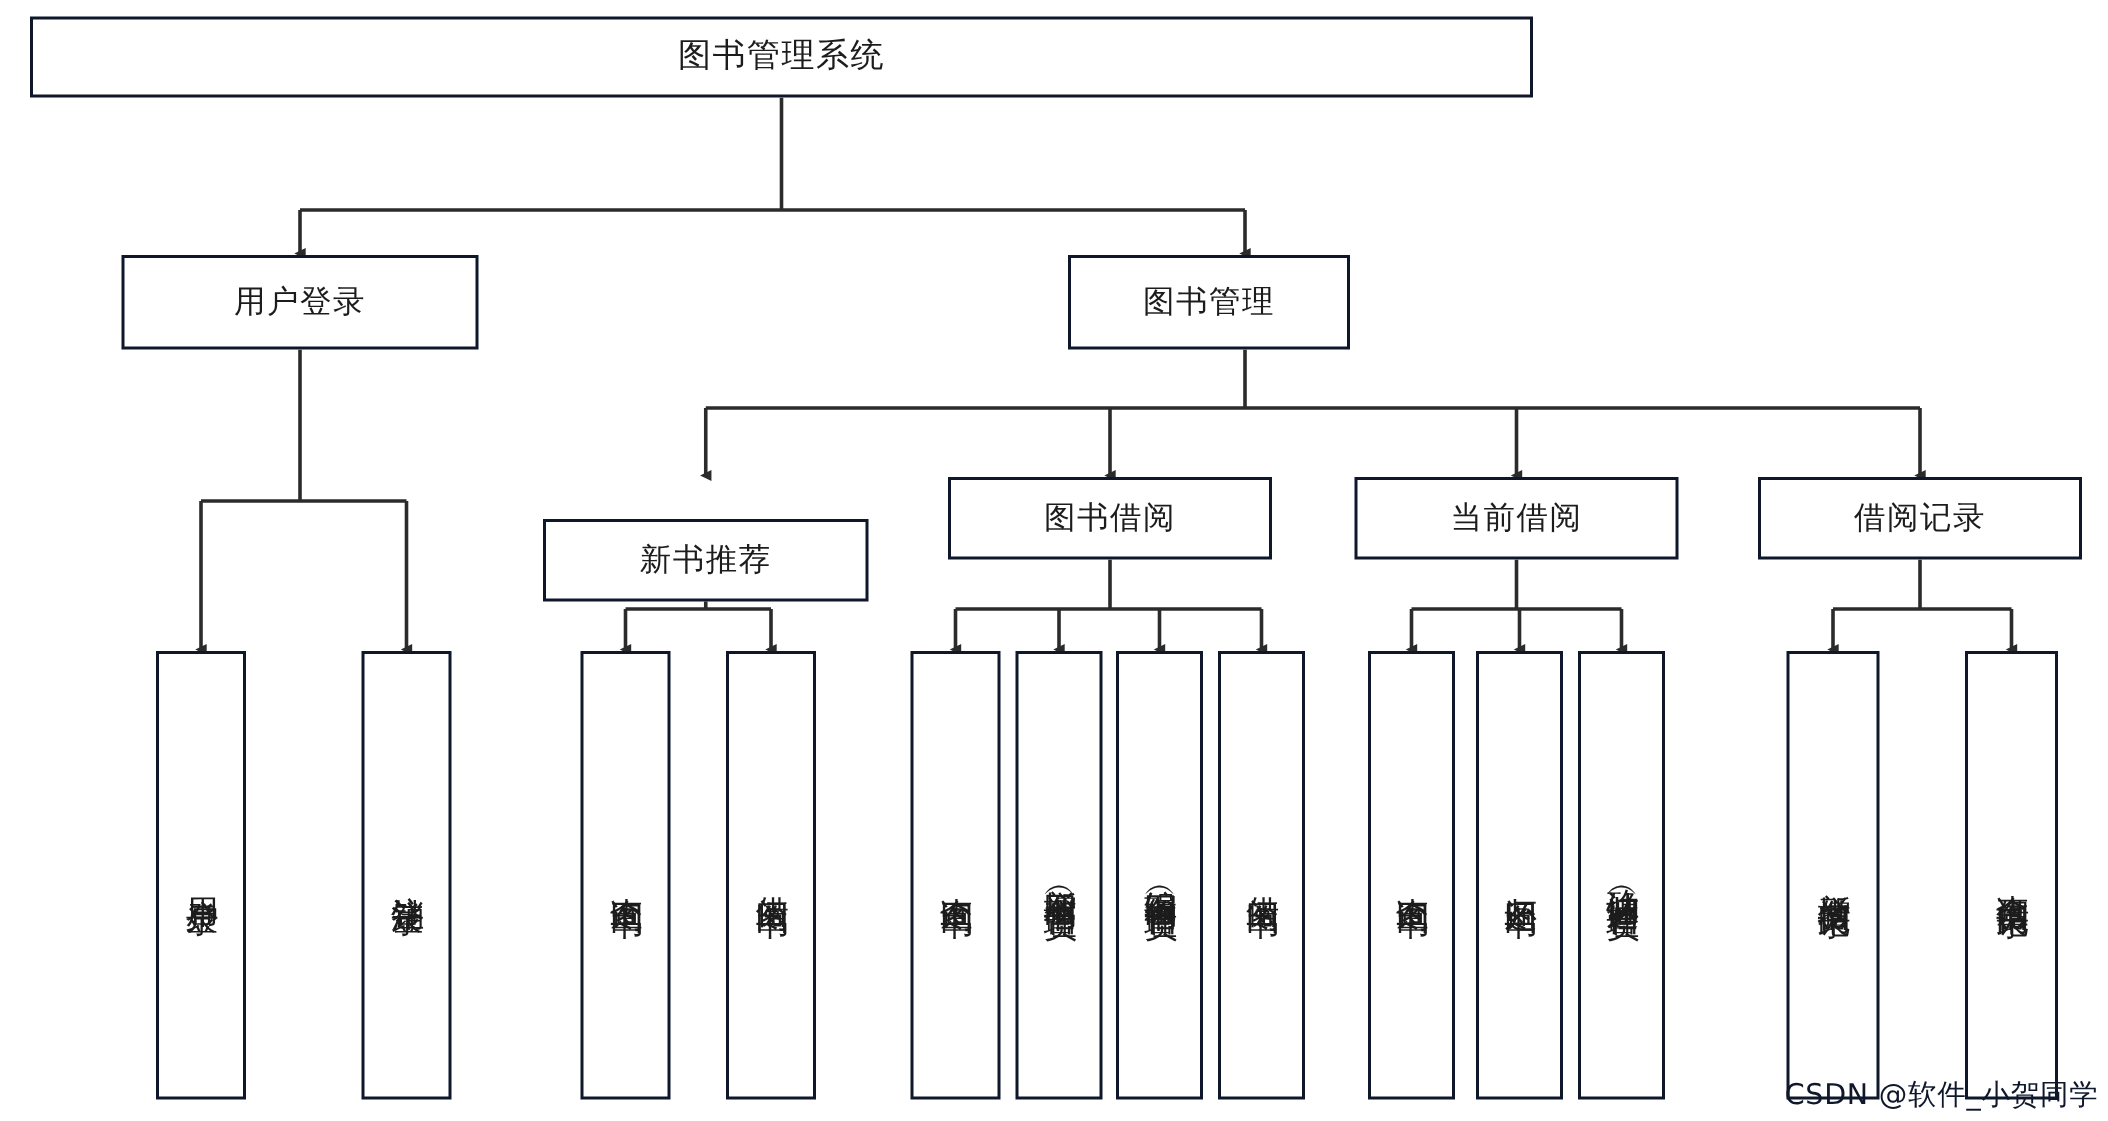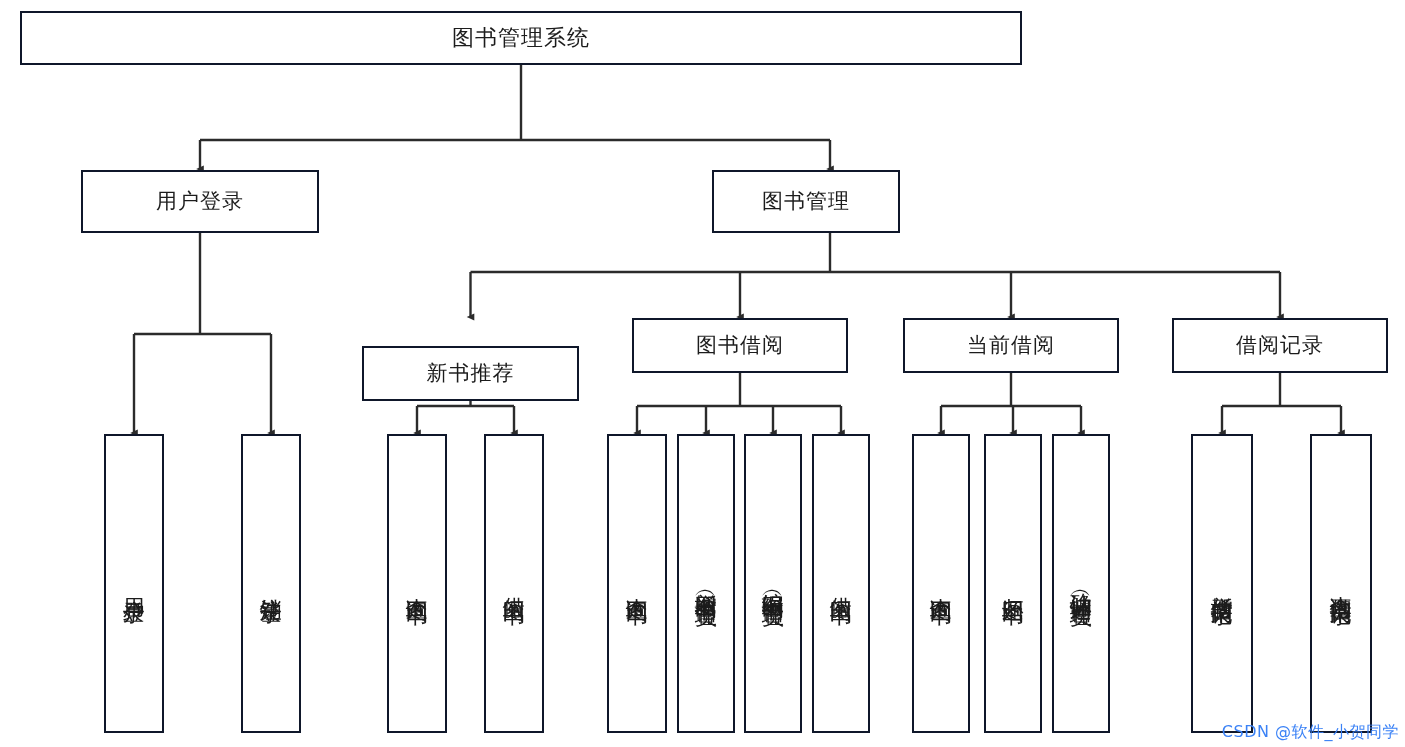--- a/index.html
+++ b/index.html
@@ -55,22 +55,22 @@
     text-align: center;
     max-height: 290px;
   }
   .node-box.root .node-label {
     font-size: 22px;
   }
   #watermark {
     position: absolute;
     right: 6px;
     bottom: 4px;
-    font-size: 16px;
-    color: #3b82f6;
+    font-size: 19px;
+    color: #0f172a;
     white-space: nowrap;
     letter-spacing: 0.5px;
     pointer-events: none;
   }
 </style>
 </head>
 <body>
 
 <div id="diagram-root">
 

